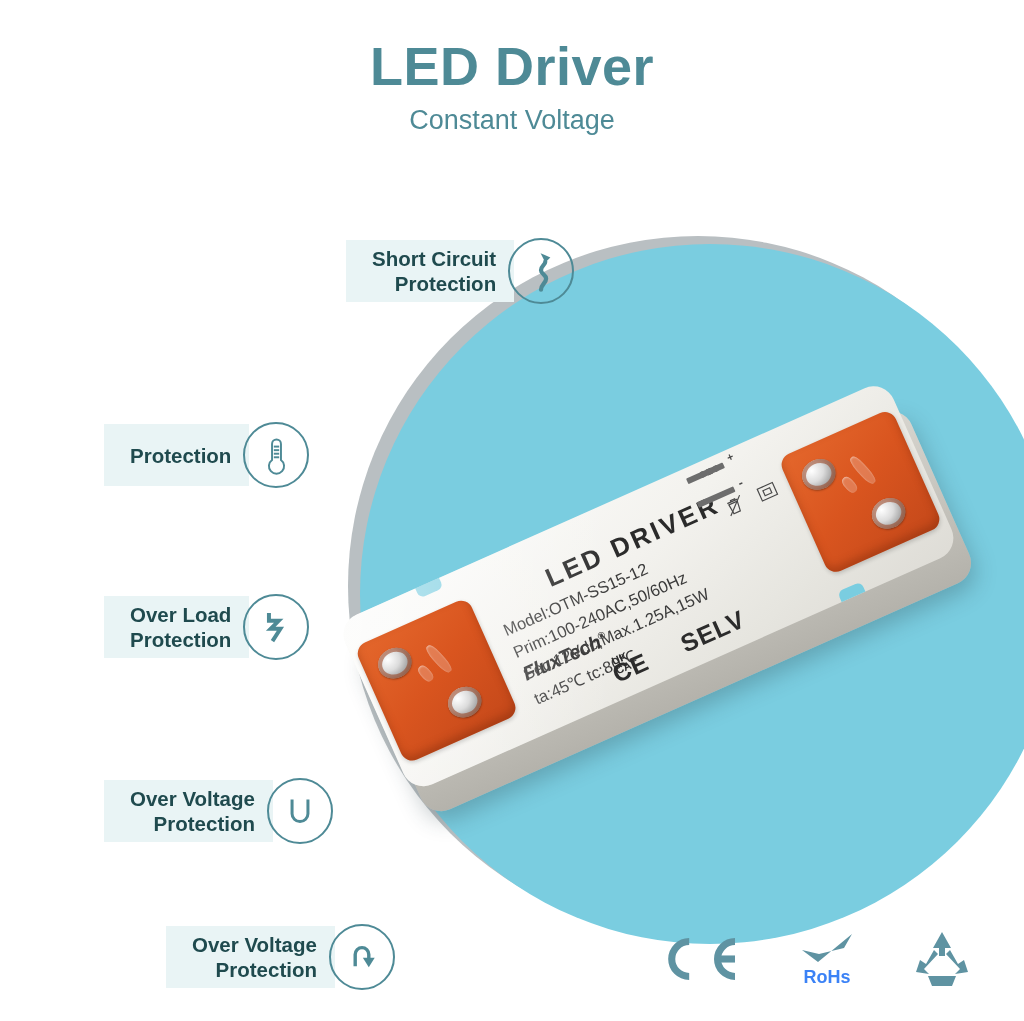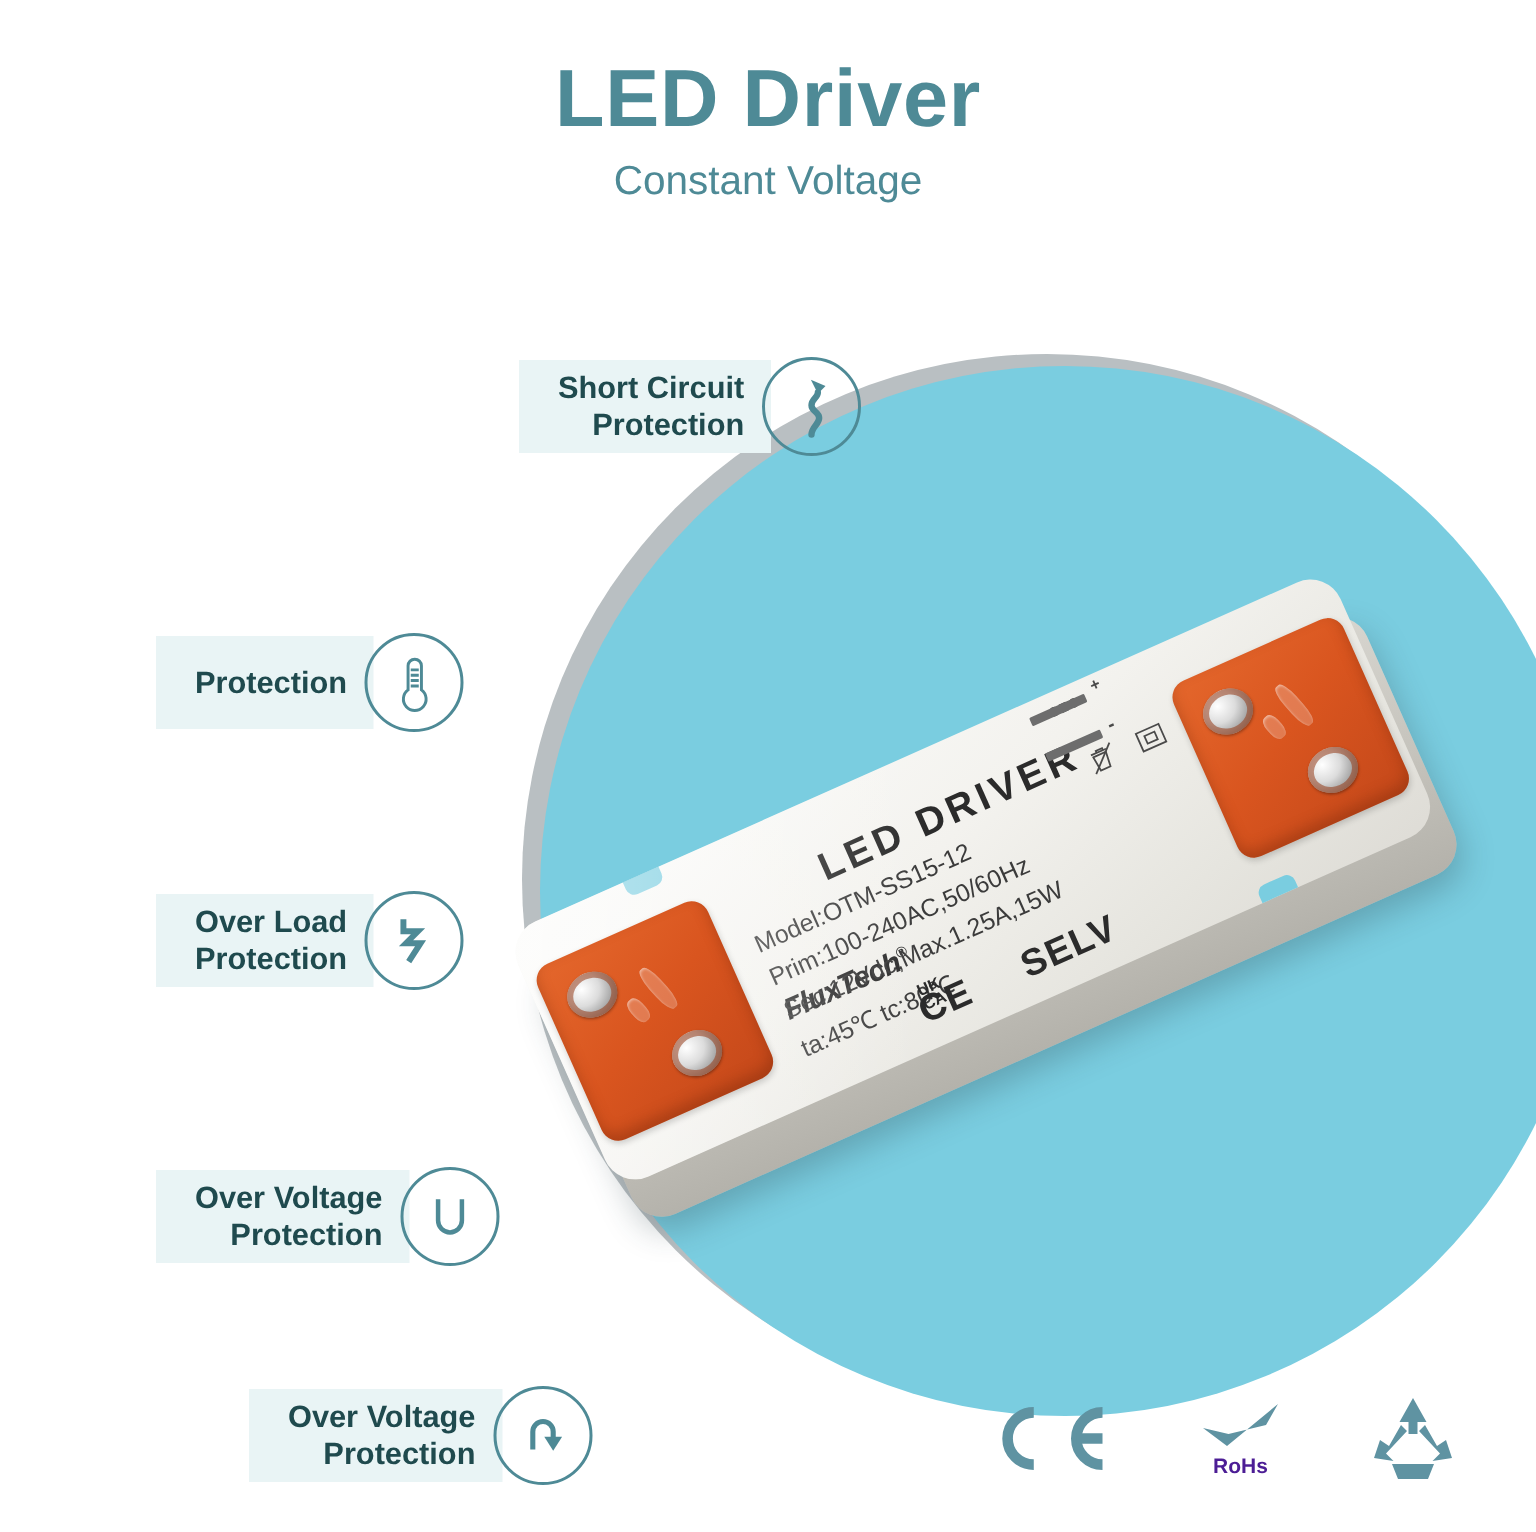--- a/index.html
+++ b/index.html
@@ -155,21 +155,21 @@
   .sym{width:26px;height:22px;}
   .sym svg{display:block;}
 
   
   .certs{
     position:absolute;left:656px;top:930px;
     display:flex;align-items:center;gap:56px;
   }
   .cert{display:flex;flex-direction:column;align-items:center;}
   .cert .cap{
-    font-size:14px;color:#4c1d95;font-weight:bold;margin-top:1px;
+    font-size:18px;color:#3b82f6;font-weight:bold;margin-top:1px;
     font-family:"Liberation Sans",sans-serif;
   }
 </style>
 </head>
 <body>
 
 <div id="stage">
 
   <div class="header">
     <h1 class="title">LED Driver</h1>

